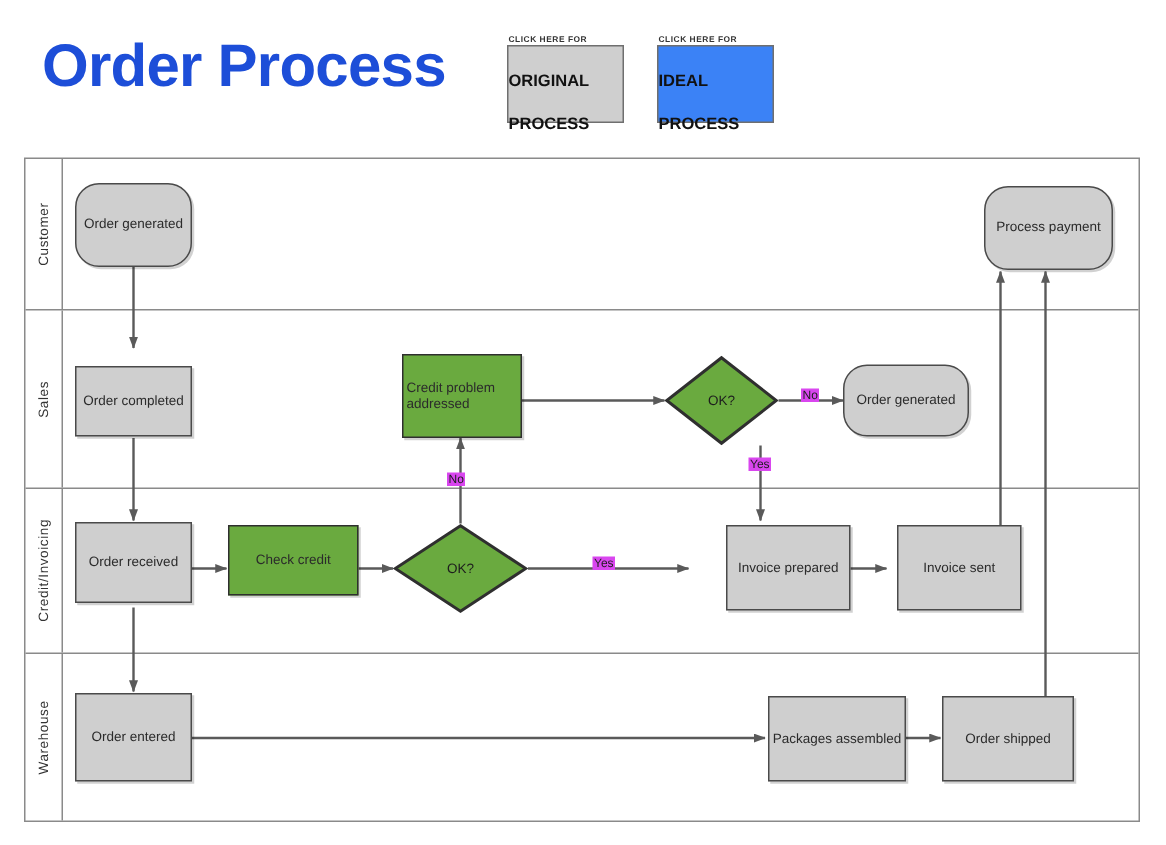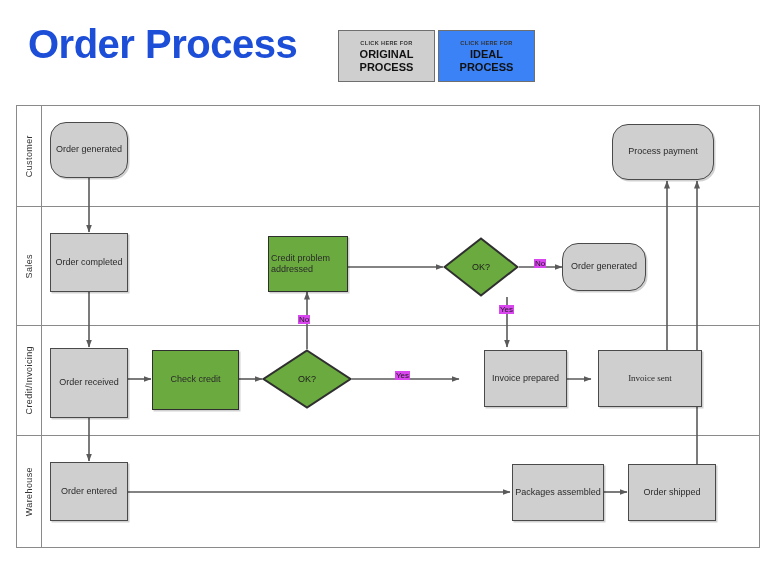--- a/index.html
+++ b/index.html
@@ -20,29 +20,29 @@
     left: 28px; top: 24px;
     font-size: 40px;
     font-weight: bold;
     letter-spacing: -0.5px;
     color: #1d4ed8;
     line-height: 1;
     white-space: nowrap;
   }
   .nav-btn {
     position: absolute;
-    width: 97px; height: 52px;
+    width: 78px; height: 52px;
     border: 1.5px solid #6f6f6f;
     box-sizing: border-box;
     display: flex;
     flex-direction: column;
-    align-items: center;
     justify-content: center;
     cursor: pointer;
     padding-top: 1px;
+    gap: 16px;
   }
   .nav-btn .kicker {
     font-size: 5.6px;
     letter-spacing: 0.35px;
     color: #333333;
     font-weight: 600;
     margin-bottom: 2px;
     text-transform: uppercase;
   }
   .nav-btn .l1, .nav-btn .l2 {
@@ -222,44 +222,44 @@
       <path d="M697,465 L697,181" marker-end="url(#arw)"></path>
     </g>
   </svg>
 
   <div class="edge-label" style="left:298px; top:315px;">No</div>
   <div class="edge-label" style="left:395px; top:371px;">Yes</div>
   <div class="edge-label" style="left:534px; top:259px;">No</div>
   <div class="edge-label" style="left:499px; top:305px;">Yes</div>
 
   <div class="node round" style="left:50px; top:122px; width:78px; height:56px;">Order generated</div>
-  <div class="node round" style="left:612px; top:124px; width:102px; height:56px;">Process payment</div>
-
-  <div class="node" style="left:50px; top:233px; width:78px; height:59px;">Order completed</div>
+  <div class="node round" style="left:656px; top:124px; width:86px; height:56px;">Process payment</div>
+
+  <div class="node" style="left:50px; top:244px; width:78px; height:47px;">Order completed</div>
   <div class="node green" style="left:268px; top:236px; width:80px; height:56px;">Credit problem addressed</div>
 
   <div class="diamond" style="left:443px; top:237px; width:76px; height:60px;">
     <svg class="dshape" viewBox="0 0 76 60" preserveAspectRatio="none">
       <polygon points="38,1.5 74.5,30 38,58.5 1.5,30" fill="#6aaa3f" stroke="#2f2f2f" stroke-width="2"></polygon>
     </svg>
     <div class="dlabel">OK?</div>
   </div>
 
   <div class="node round" style="left:562px; top:243px; width:84px; height:48px;">Order generated</div>
 
-  <div class="node" style="left:50px; top:348px; width:78px; height:70px;">Order received</div>
-  <div class="node green" style="left:152px; top:350px; width:87px; height:60px;">Check credit</div>
+  <div class="node" style="left:50px; top:348px; width:78px; height:54px;">Order received</div>
+  <div class="node green" style="left:152px; top:350px; width:87px; height:47px;">Check credit</div>
 
   <div class="diamond" style="left:262px; top:349px; width:90px; height:60px;">
     <svg class="dshape" viewBox="0 0 90 60" preserveAspectRatio="none">
       <polygon points="45,1.5 88.5,30 45,58.5 1.5,30" fill="#6aaa3f" stroke="#2f2f2f" stroke-width="2"></polygon>
     </svg>
     <div class="dlabel">OK?</div>
   </div>
 
   <div class="node" style="left:484px; top:350px; width:83px; height:57px;">Invoice prepared</div>
-  <div class="node" style="left:598px; top:350px; width:104px; height:57px;font-family:Liberation Serif, serif;">Invoice sent</div>
+  <div class="node" style="left:598px; top:350px; width:83px; height:57px;">Invoice sent</div>
 
   <div class="node" style="left:512px; top:464px; width:92px; height:57px;">Packages assembled</div>
   <div class="node" style="left:50px; top:462px; width:78px; height:59px;">Order entered</div>
   <div class="node" style="left:628px; top:464px; width:88px; height:57px;">Order shipped</div>
 
 </div>
 
 </body></html>

